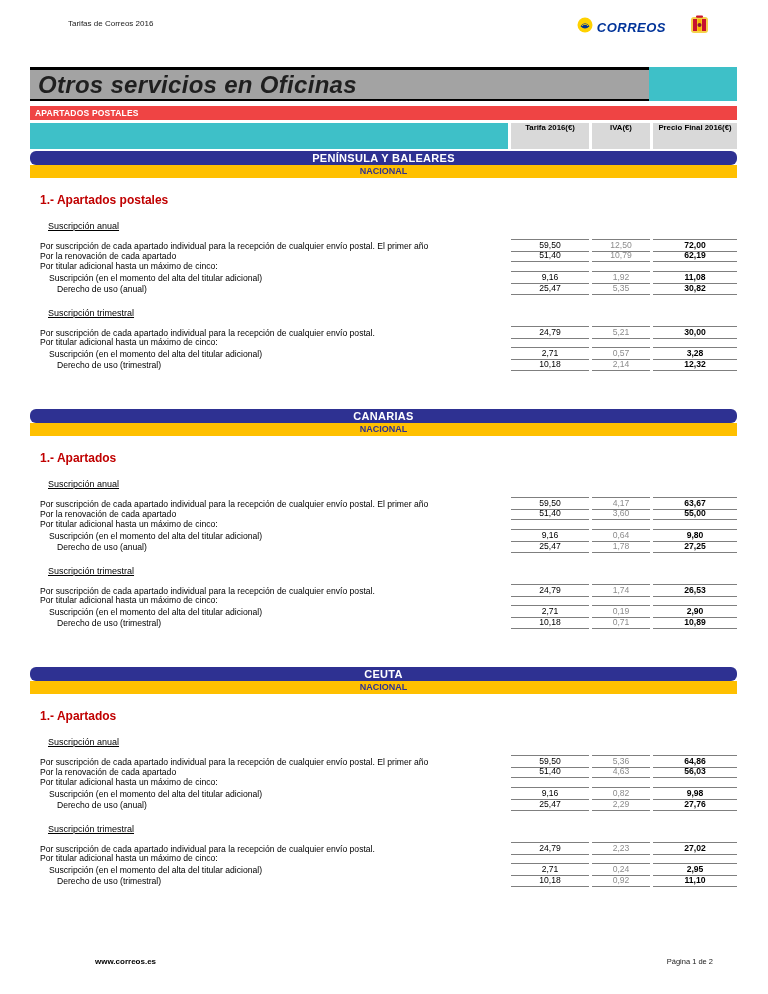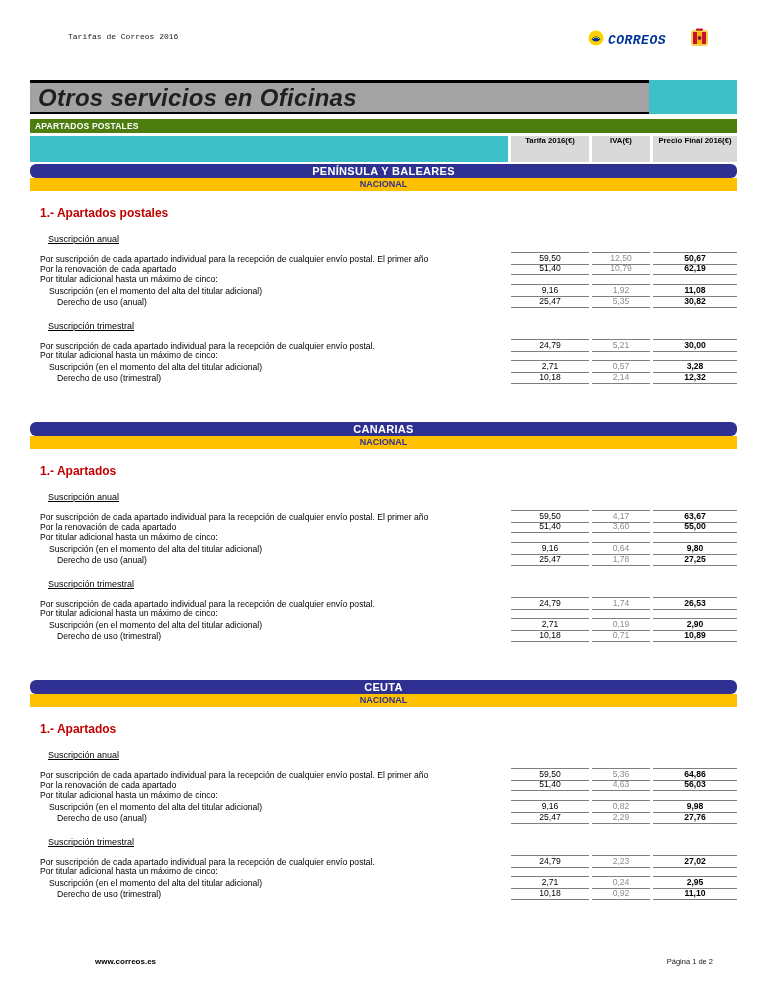--- a/index.html
+++ b/index.html
@@ -7,34 +7,34 @@
   body {
     background:#ffffff;
     font-family:"Liberation Sans", sans-serif;
     color:#000;
     position:relative;
     overflow:hidden;
   }
   .content { position:absolute; left:30px; top:0; width:707px; }
 
   
-  .doc-header { display:flex; justify-content:space-between; align-items:flex-start; margin-top:28px; height:24px;font-family:Liberation Mono, monospace; }
+  .doc-header { display:flex; justify-content:space-between; align-items:flex-start; margin-top:15px; height:24px; }
   .doc-ref { font-size:8px; padding-left:38px; margin-top:4px; color:#1a1a1a; }
   .logos { display:flex; align-items:center; gap:24px; padding-right:28px; }
   .correos-logo { display:flex; align-items:center; gap:4px; }
   .correos-logo .brand-text { color:#003399; font-weight:bold; font-size:13px; letter-spacing:0.5px; font-style:italic; }
 
   
   .title-block { display:flex; margin-top:28px; height:34px; }
   .title-box { flex:1; border-top:3px solid #000; border-bottom:2px solid #000; display:flex; align-items:flex-end; background:#a3a3a3; }
   .title-text { font-size:24px; font-weight:bold; font-style:italic; color:#1f1f1f; padding-left:8px; letter-spacing:0.3px; }
   .title-accent { width:88px; background:#3EC0C8; }
 
   
-  .bar-category { margin-top:5px; background:#4d7c0f; color:#fff; font-weight:bold; font-size:8.5px; height:14px; line-height:14px; padding-left:5px; letter-spacing:0.2px; }
+  .bar-category { margin-top:5px; background:#ef4444; color:#fff; font-weight:bold; font-size:8.5px; height:14px; line-height:14px; padding-left:5px; letter-spacing:0.2px; }
 
   
   .cols-header { margin-top:3px; display:grid; grid-template-columns:1fr 78px 58px 84px; column-gap:3px; height:26px; }
   .cols-header .teal-cell { background:#3EC0C8; }
   .cols-header .col-cell { background:#D9D9D9; font-size:7.8px; font-weight:bold; text-align:center; display:flex; flex-direction:row; justify-content:center; line-height:10px; }
 
   
   .section { margin-top:39px; }
   .section:first-child { margin-top:2px; }
   .region-bar { background:#2E3192; color:#fff; text-align:center; font-weight:bold; font-size:11px; height:14px; line-height:14px; letter-spacing:0.3px;border-radius:6px; }
@@ -118,21 +118,21 @@
     <div class="scope-bar">NACIONAL</div>
     <div class="section-heading">1.- Apartados postales</div>
     <div class="groups">
           <div class="group">
             <div class="subheading">Suscripción anual</div>
             <div class="rows">
   <div class="row indent-0 first">
     <div class="label">Por suscripción de cada apartado individual para la recepción de cualquier envío postal. El primer año</div>
     <div class="val tarifa">59,50</div>
     <div class="val iva">12,50</div>
-    <div class="val precio">50,67</div>
+    <div class="val precio">72,00</div>
   </div>
 
   <div class="row indent-0">
     <div class="label">Por la renovación de cada apartado</div>
     <div class="val tarifa">51,40</div>
     <div class="val iva">10,79</div>
     <div class="val precio">62,19</div>
   </div>
 
   <div class="row indent-0">

